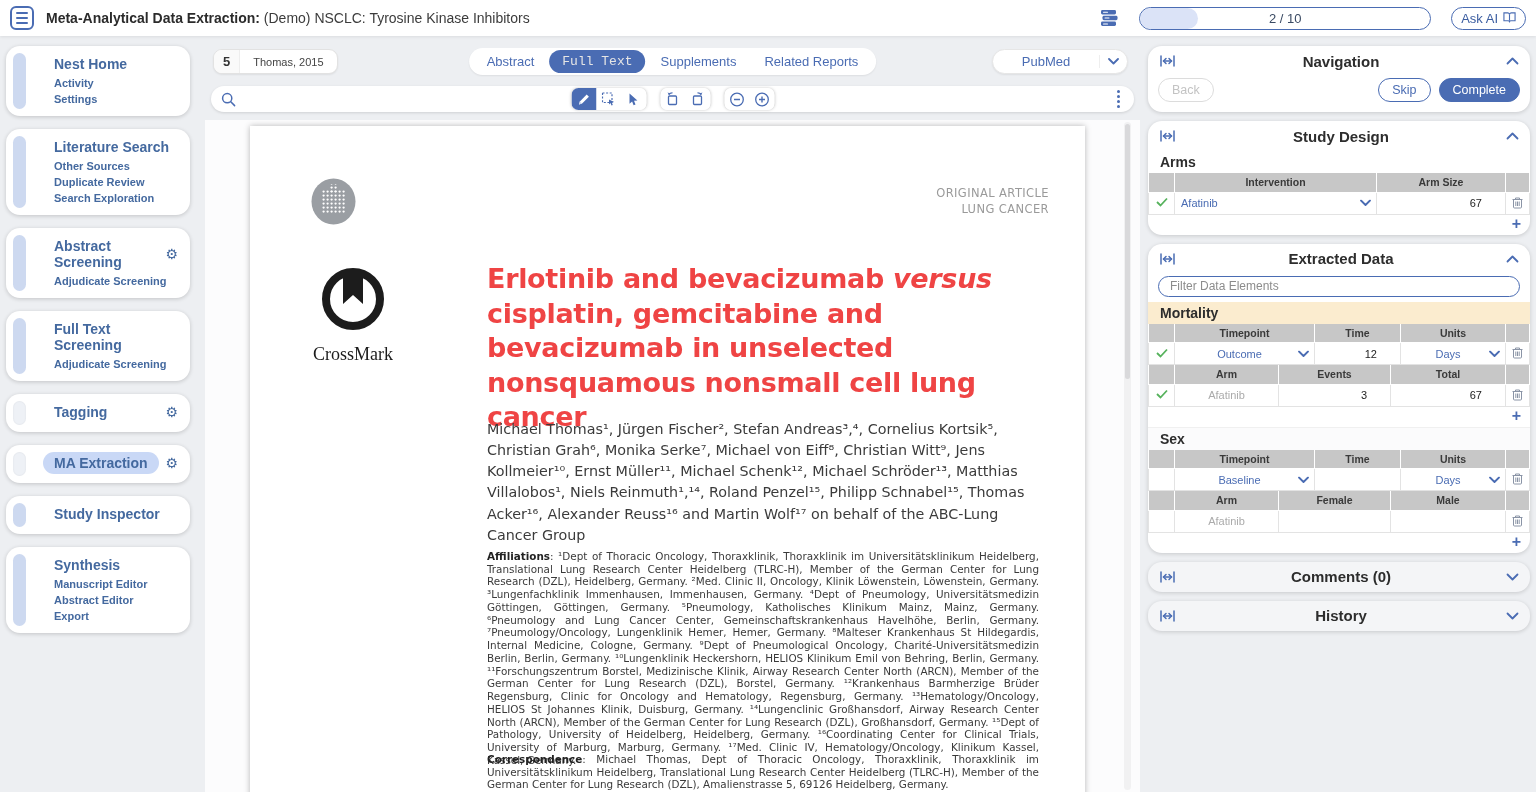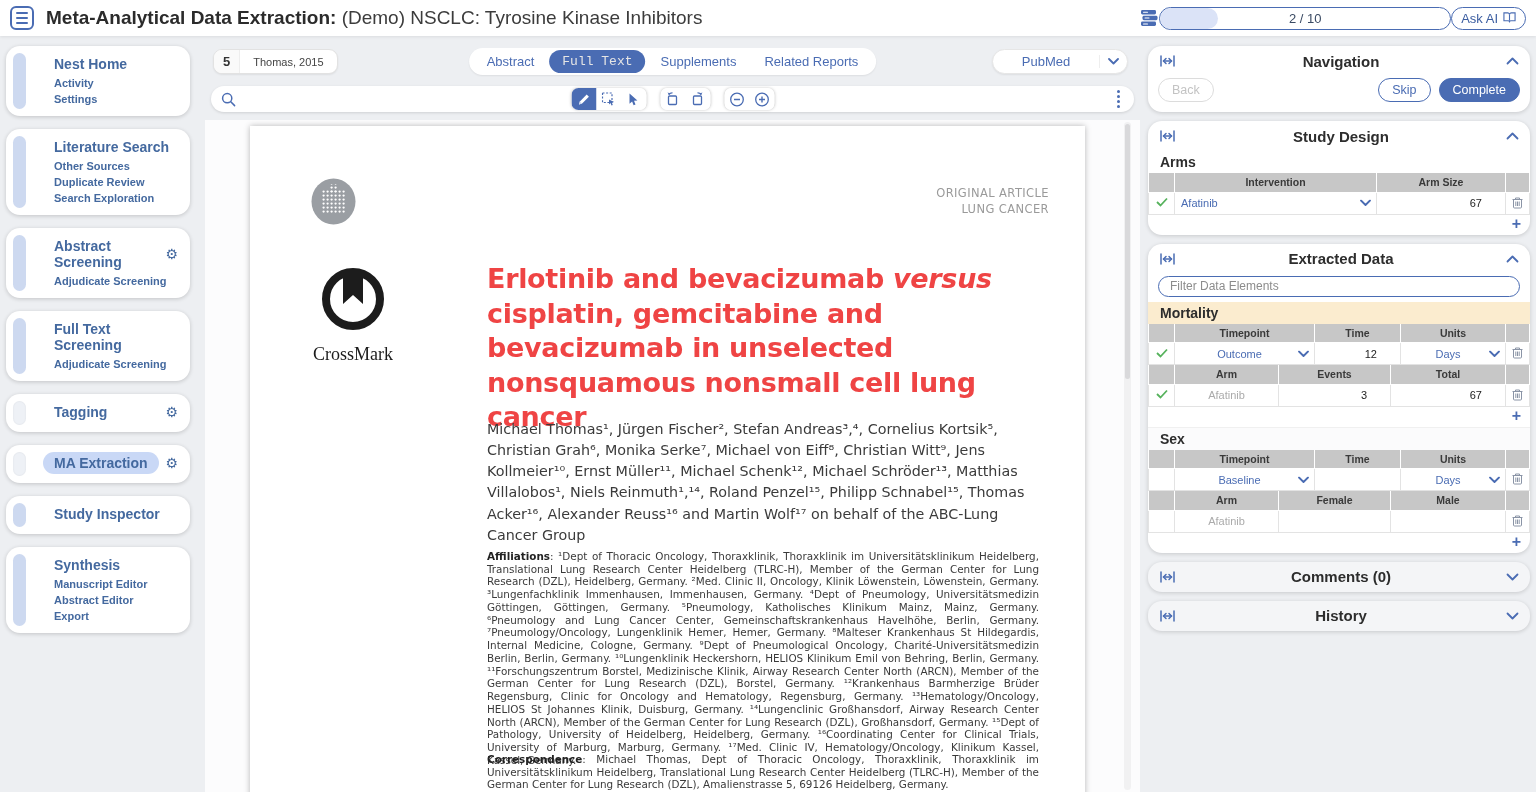--- a/index.html
+++ b/index.html
@@ -16,23 +16,23 @@
     position:absolute; top:0; left:0; right:0; height:36px;
     background:#fff; display:flex; align-items:center; padding:0 10px;
     box-shadow:0 1px 3px rgba(0,0,0,.08); z-index:20;
   }
   .hamburger {
     width:24px; height:24px; border:2px solid #4a6cb3; border-radius:6px;
     display:flex; flex-direction:column; justify-content:center; gap:3px; padding:4px; background:#fff;
     cursor:pointer;
   }
   .hamburger span { height:2px; background:#4a6cb3; border-radius:2px; }
-  .topbar-title { margin-left:12px; font-size:19px; color:#3c3c3c; white-space:nowrap; }
+  .topbar-title { margin-left:12px; font-size:14px; color:#3c3c3c; white-space:nowrap; }
   .topbar-title b { color:#2b2b2b; }
-  .topbar-right { margin-left:auto; display:flex; align-items:center; gap:0; }
+  .topbar-right { margin-left:auto; display:flex; align-items:center; gap:20px; }
   .progress-pill {
     position:relative; width:292px; height:23px; border:1.5px solid #4a6cb3;
     border-radius:13px; background:#fff; overflow:hidden;
     display:flex; align-items:center; justify-content:center;
   }
   .progress-fill { position:absolute; left:0; top:0; bottom:0; width:20%; background:#dbe3f7; border-radius:12px; }
   .progress-label { position:relative; font-size:13px; color:#3a4a63; }
   .ask-ai {
     height:23px; border:1.5px solid #4a6cb3; border-radius:13px; background:#fff;
     display:flex; align-items:center; gap:5px; padding:0 9px; color:#3b5da0; font-size:13px; cursor:pointer; white-space:nowrap;

